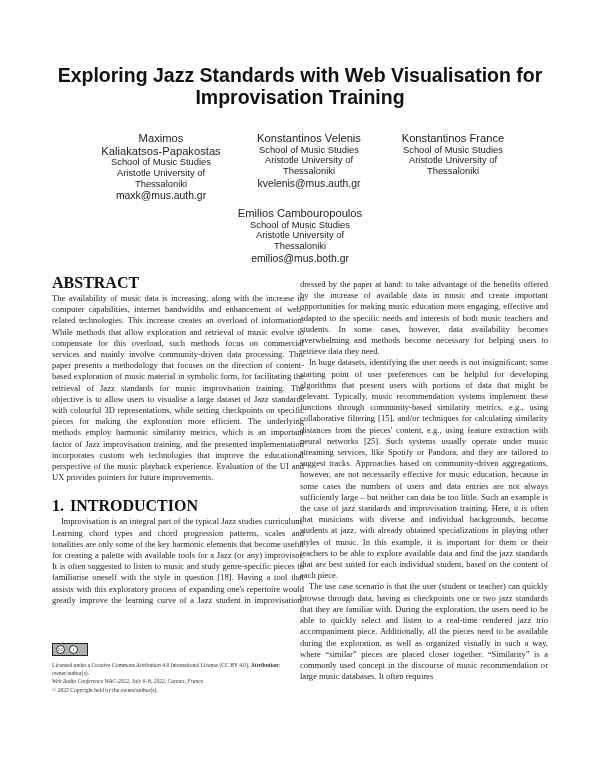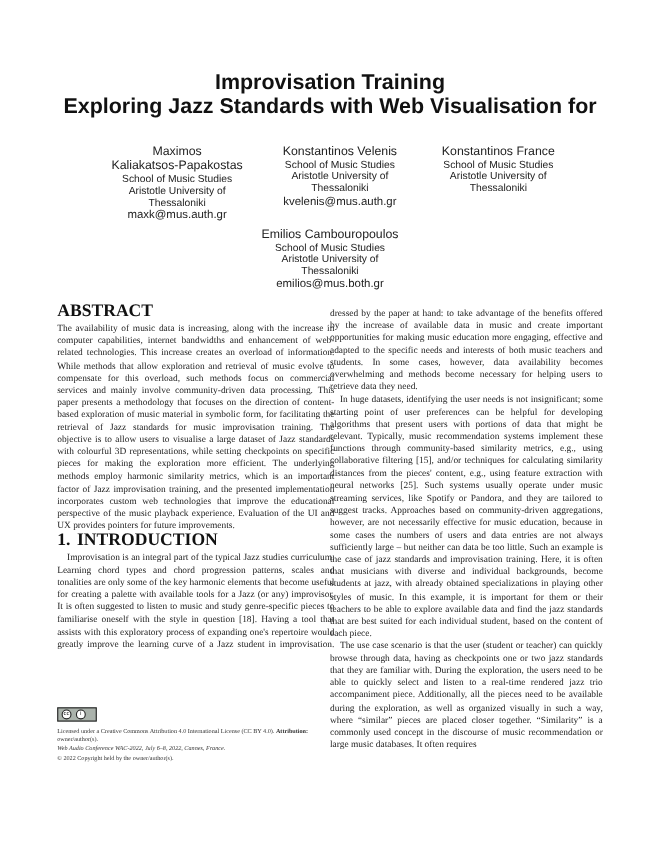--- a/index.html
+++ b/index.html
@@ -20,21 +20,21 @@
       position: absolute; top: 276px; width: 252px;
       font-family: "Liberation Serif", serif; font-size: 8.55px; line-height: 11.2px;
       color: #222; text-align: justify;
     }
     .col p { margin: 0; hyphens: auto; }
     .col p.indent { text-indent: 9px; }
     .section-head {
       font-family: "Liberation Serif", serif; font-weight: bold;
       font-size: 16px; line-height: 13px; margin: 0 0 4px 0; color: #111;
     }
-    .section-head.intro { margin-top: 1px; }
+    .section-head.intro { margin-top: 16px; }
     .section-head .num { display: inline-block; width: 18px; }
     .cc-block { position: absolute; left: 52px; top: 643px; width: 252px; }
     .cc-badge {
       width: 36px; height: 13px; background: #aab2ab; border: 1px solid #222;
       display: flex; align-items: center; gap: 4px; padding: 0 3px; box-sizing: border-box;
     }
     .cc-badge span {
       width: 9px; height: 9px; border-radius: 50%; background: #fff; border: 1px solid #222;
       box-sizing: border-box; font-size: 5px; line-height: 7px; text-align: center;
       font-family: "DejaVu Sans", sans-serif; color: #111;
@@ -44,22 +44,22 @@
       color: #333; margin-top: 5px;
     }
     .footnote .conf { font-style: italic; }
   </style>
 </head>
 <body>
 
 <div>
 
   <div class="title">
+    <div>Exploring Jazz Standards with Web Visualisation for</div>
     <div>Improvisation Training</div>
-    <div>Exploring Jazz Standards with Web Visualisation for</div>
   </div>
 
   <div class="author" style="left:88px; top:132px; width:146px;">
     <div class="name">Maximos</div>
     <div class="name">Kaliakatsos-Papakostas</div>
     <div class="aff">School of Music Studies</div>
     <div class="aff">Aristotle University of</div>
     <div class="aff">Thessaloniki</div>
     <div class="email">maxk@mus.auth.gr</div>
   </div>

